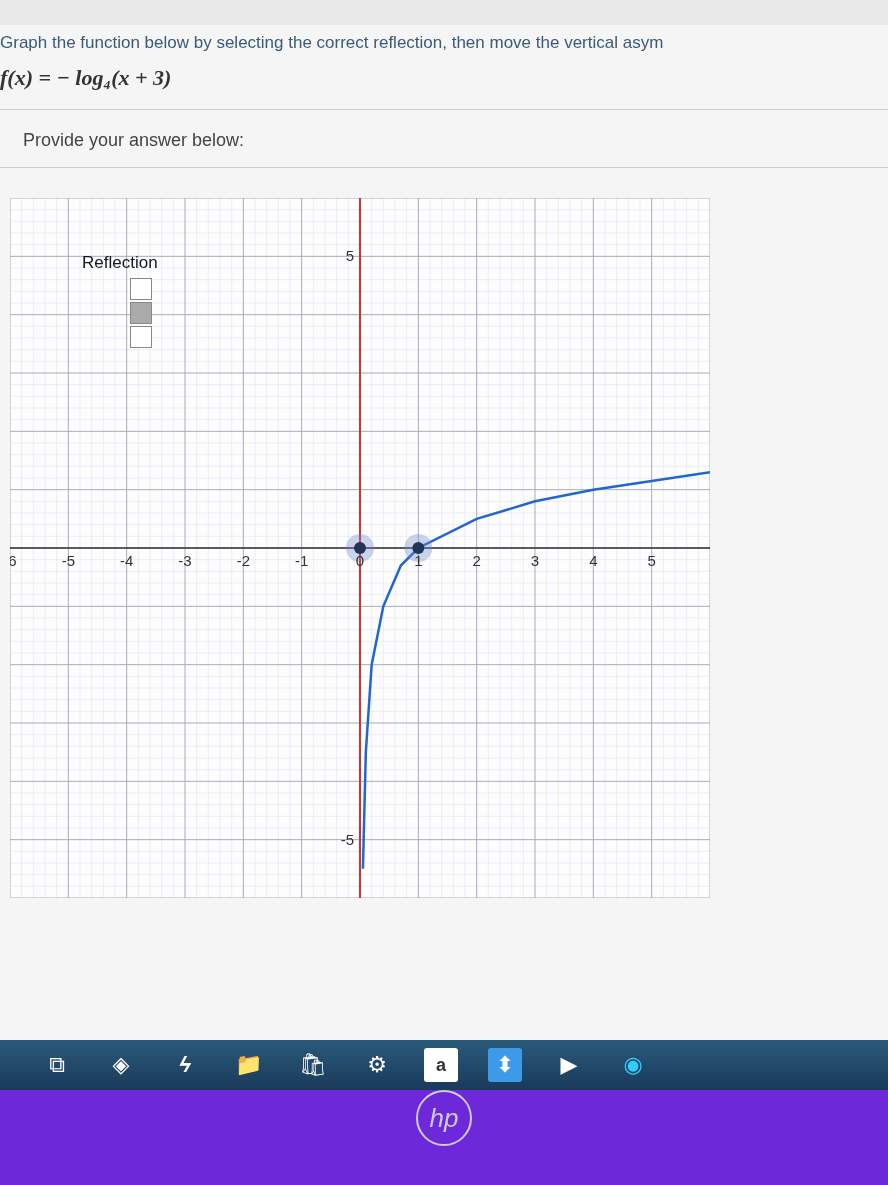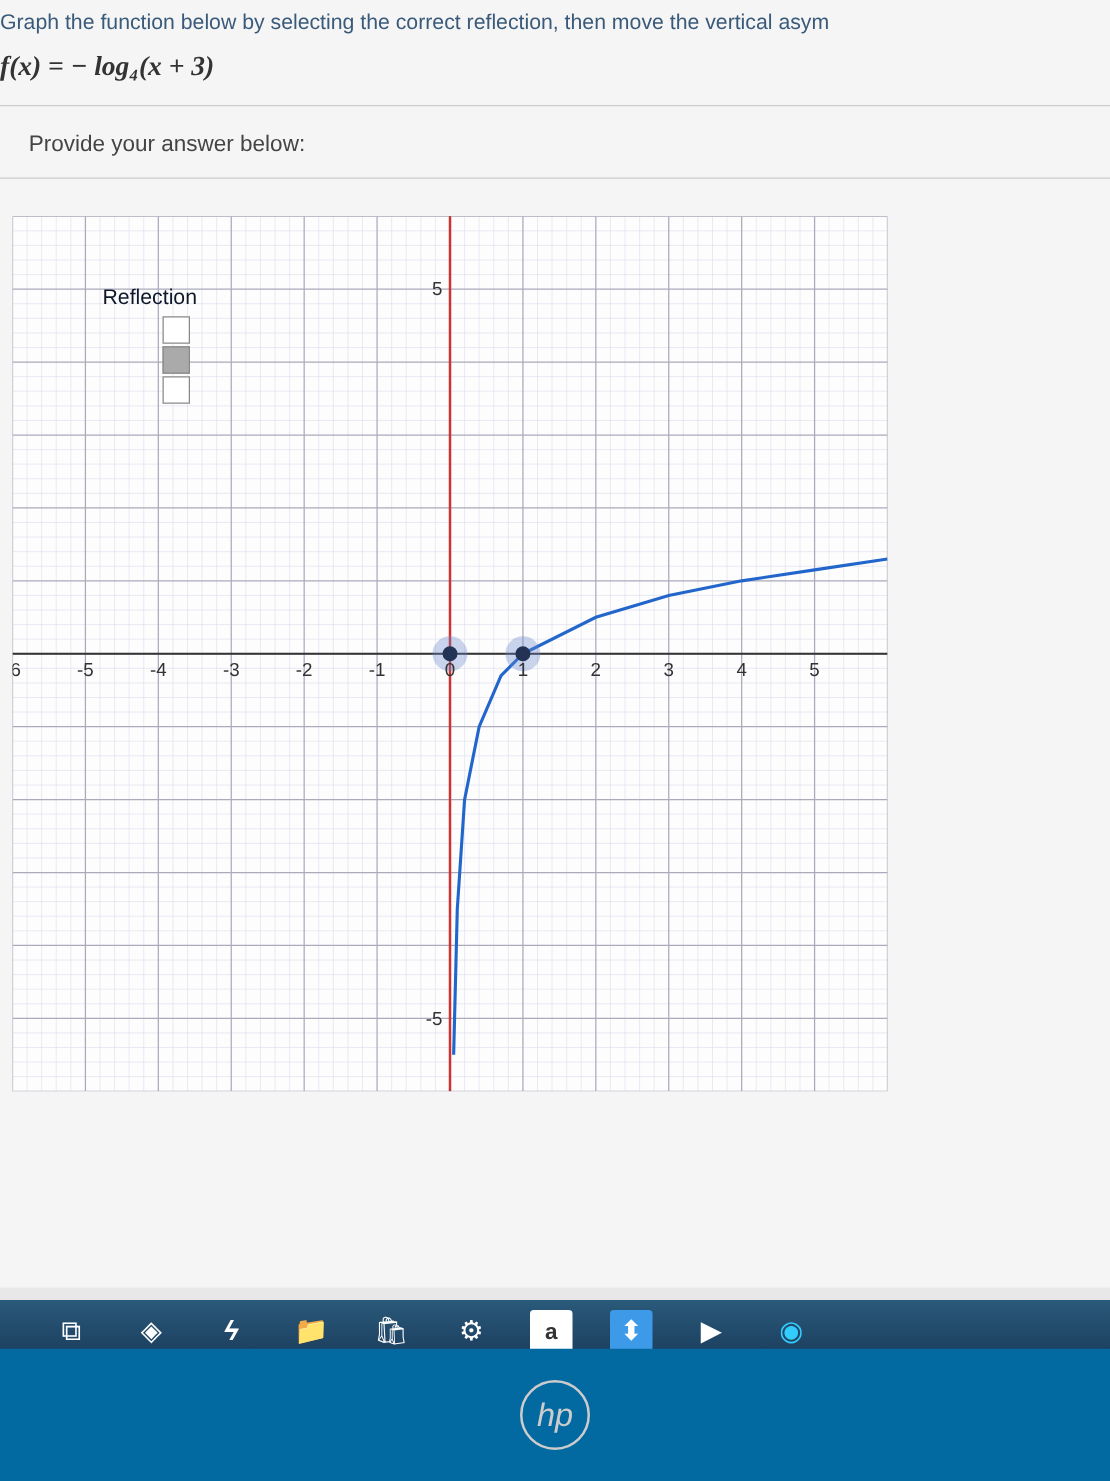--- a/index.html
+++ b/index.html
@@ -9,20 +9,21 @@
       width: 888px;
       height: 1185px;
       position: relative;
       overflow: hidden;
     }
     .content-area {
       background: #f5f5f5;
       width: 100%;
       height: 1030px;
       padding-top: 0;
+      margin-top: 25px;
     }
     .instruction {
       padding: 8px 0 6px 0;
       font-size: 17px;
       color: #3a5a7a;
       white-space: nowrap;
       overflow: hidden;
     }
     .formula-row {
       text-align: left;
@@ -114,24 +115,23 @@
       justify-content:center;
       font-size: 22px;
       color:#fff;
     }
     .task-icon.box { background:#fff; color:#333; border-radius:3px; font-weight:bold; font-size:18px;}
     .hp-area {
       position: absolute;
       bottom: 0;
       left:0;
       width:100%;
-      height:106px;
-      background: #0369a1;
+      height:95px;
+      background: #6d28d9;
       display:flex;
-      align-items:center;
       justify-content:center;
     }
     .hp-logo {
       width:56px; height:56px;
       border:2px solid #ccc;
       border-radius:50%;
       display:flex;
       align-items:center;
       justify-content:center;
       font-family: Arial;

